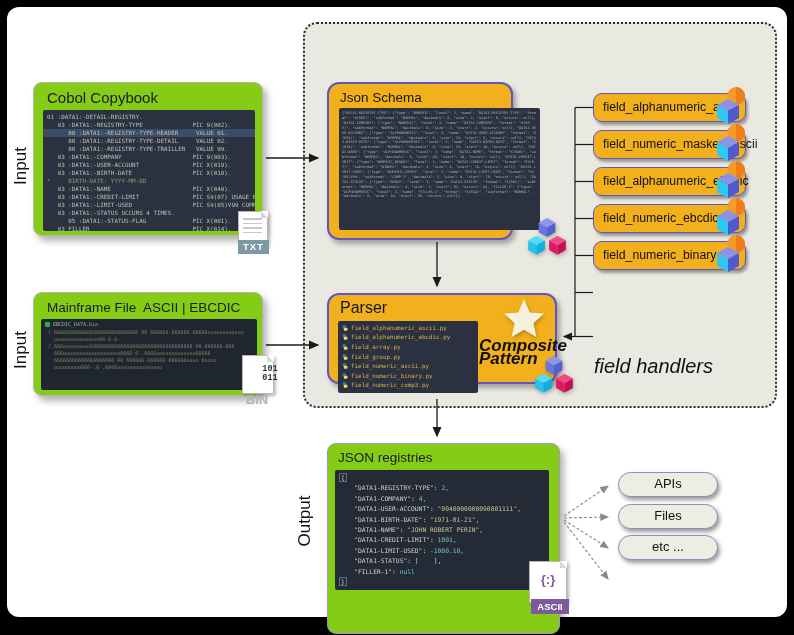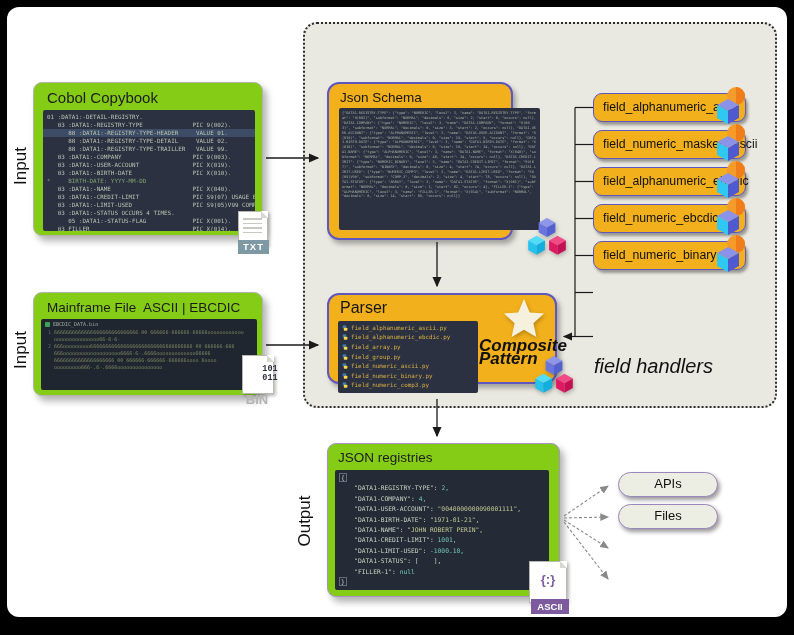--- a/index.html
+++ b/index.html
@@ -304,21 +304,21 @@
 
       <div class="hpill">
         <span>field_numeric_binary</span>
         <svg class="hcube">
           <use href="#cubeh"></use>
         </svg>
       </div>
     </div>
   <div class="fh-caption">field handlers</div>
 
-  <div class="card reg-card" style="left:327px;top:443px;width:233px;height:154px;padding-left:40px;">
+  <div class="card reg-card" style="left:327px;top:443px;width:233px;height:191px;padding-left:40px;">
     <div class="card-title" style="font-size:13.5px;left:10px;">JSON registries</div>
     <div class="reg-panel">
 
         <div class="jline"><span></span><span class="jkey"></span><span class="fold">{</span></div>
 
         <div class="jline"><span>    </span><span class="jkey">"DATA1-REGISTRY-TYPE": </span><span class="num">2,</span></div>
 
         <div class="jline"><span>    </span><span class="jkey">"DATA1-COMPANY": </span><span class="num">4,</span></div>
 
         <div class="jline"><span>    </span><span class="jkey">"DATA1-USER-ACCOUNT": </span><span class="str">"0040000000090001111",</span></div>
@@ -340,20 +340,21 @@
   </div>
   <div class="fpage json-page">
     <div class="json-glyph">{:}</div>
   </div>
   <div class="json-badge">ASCII</div>
 
   <div class="outputs">
 
   <div class="opill">APIs</div>
       <div class="opill">Files</div>
+      <div class="opill">etc ...</div>
     </div>
 
   <svg class="arrows" width="794" height="635">
     <defs>
       <marker id="ab" markerWidth="9" markerHeight="8" refX="7" refY="3.5" orient="auto">
         <path d="M0,0 L8,3.5 L0,7 z" fill="#1a1a1a"></path>
       </marker>
       <marker id="ag" markerWidth="9" markerHeight="8" refX="7" refY="3.5" orient="auto">
         <path d="M0,0 L8,3.5 L0,7 z" fill="#8a8a8a"></path>
       </marker>

